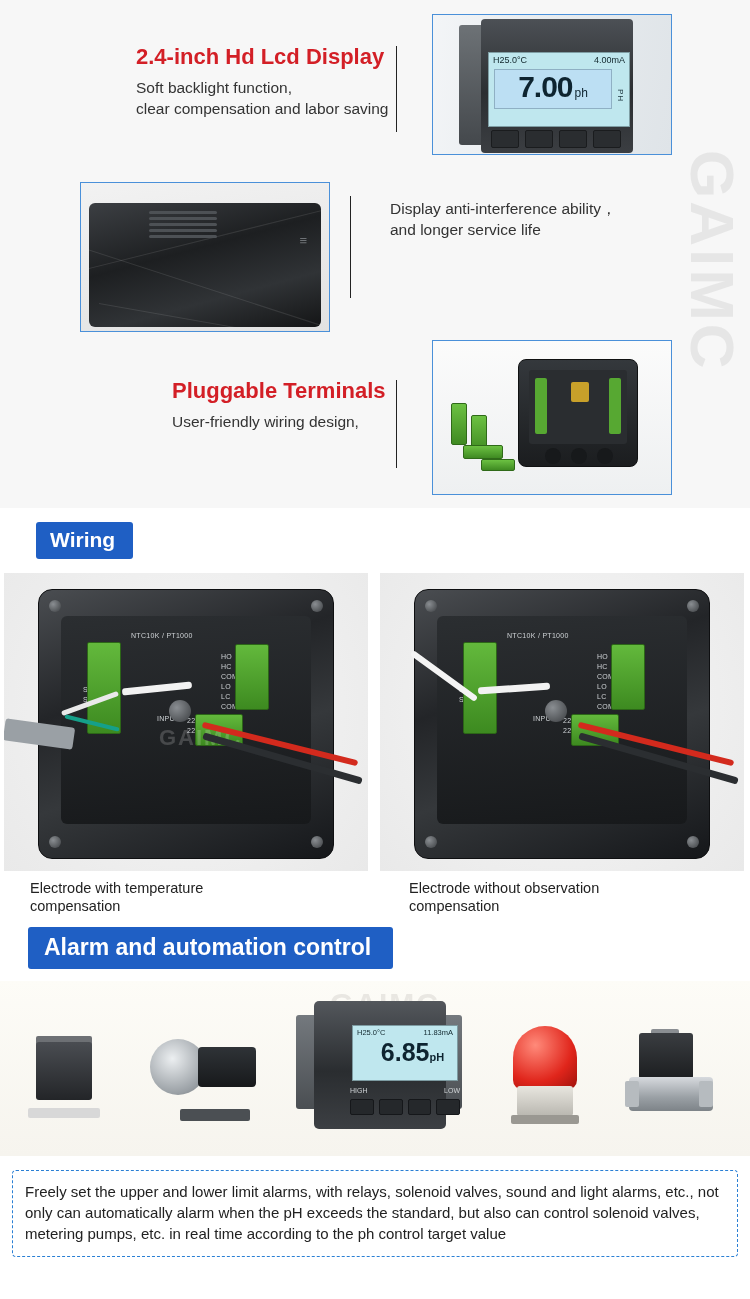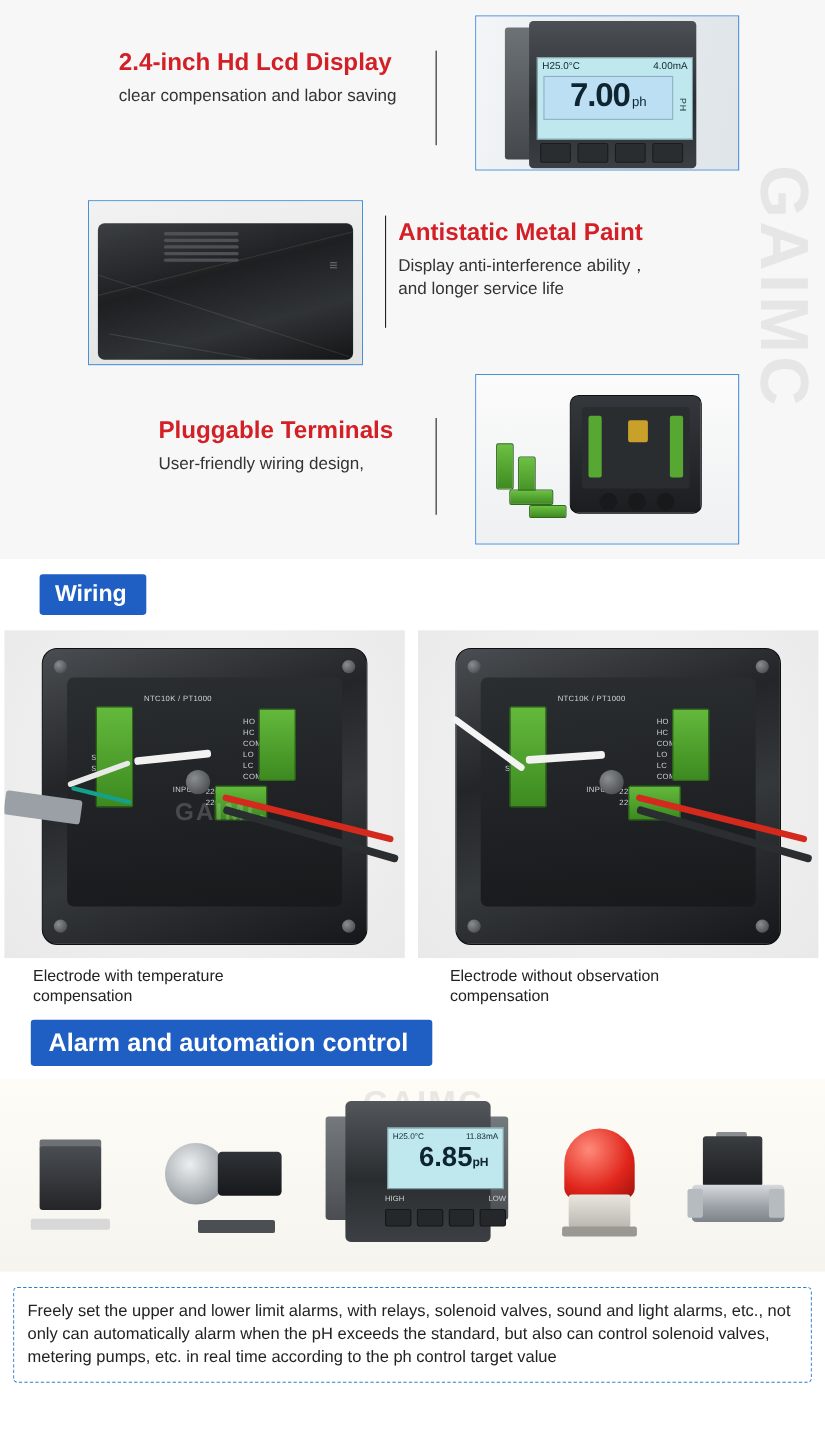--- a/index.html
+++ b/index.html
@@ -26,21 +26,21 @@
     font-size: 62px;
     font-weight: bold;
     color: #e6e6e6;
     letter-spacing: 3px;
     writing-mode: vertical-rl;
     font-family: "Liberation Sans", sans-serif;
     user-select: none;
     z-index: 0;
   }
 
-  .feat-row { position: absolute; z-index: 2; }
+  .feat-row { position: absolute; z-index: 2; margin-left: 28px; }
 
   .feat-title {
     color: #d31f26;
     font-weight: bold;
     font-size: 22px;
     line-height: 26px;
     margin-bottom: 7px;
   }
   .feat-desc {
     color: #333;
@@ -281,20 +281,21 @@
 </head>
 <body>
 
 <div class="page">
 
   <section class="features">
     <div class="watermark-big">GAIMC</div>
 
     <div class="feat-row" style="left:108px; top:44px; width:300px;">
       <div class="feat-title">2.4-inch Hd Lcd Display</div>
+      <div class="feat-desc">Soft backlight function,</div>
       <div class="feat-desc">clear compensation and labor saving</div>
     </div>
     <div class="divider-v" style="left:396px; top:46px; height:86px;"></div>
 
     <div class="photo lcd-photo">
       <div class="lcd-bg"></div>
       <div class="lcd-top-strip">
         <span>H25.0°C</span>
         <span>4.00mA</span>
       </div>
@@ -334,21 +335,20 @@
             <span></span>
             <span></span>
             <span></span>
         </div>
         <div class="metal-label">≡</div>
       </div>
     </div>
 
     <div class="divider-v" style="left:350px; top:196px; height:102px;"></div>
     <div class="feat-row" style="left:362px; top:198px; width:330px;">
-      <div class="feat-title">Antistatic Metal Paint</div>
       <div class="feat-desc">Display anti-interference ability，</div>
       <div class="feat-desc">and longer service life</div>
     </div>
 
     <div class="feat-row" style="left:144px; top:378px; width:300px;">
       <div class="feat-title">Pluggable Terminals</div>
       <div class="feat-desc">User-friendly wiring design,</div>
     </div>
     <div class="divider-v" style="left:396px; top:380px; height:88px;"></div>
 

